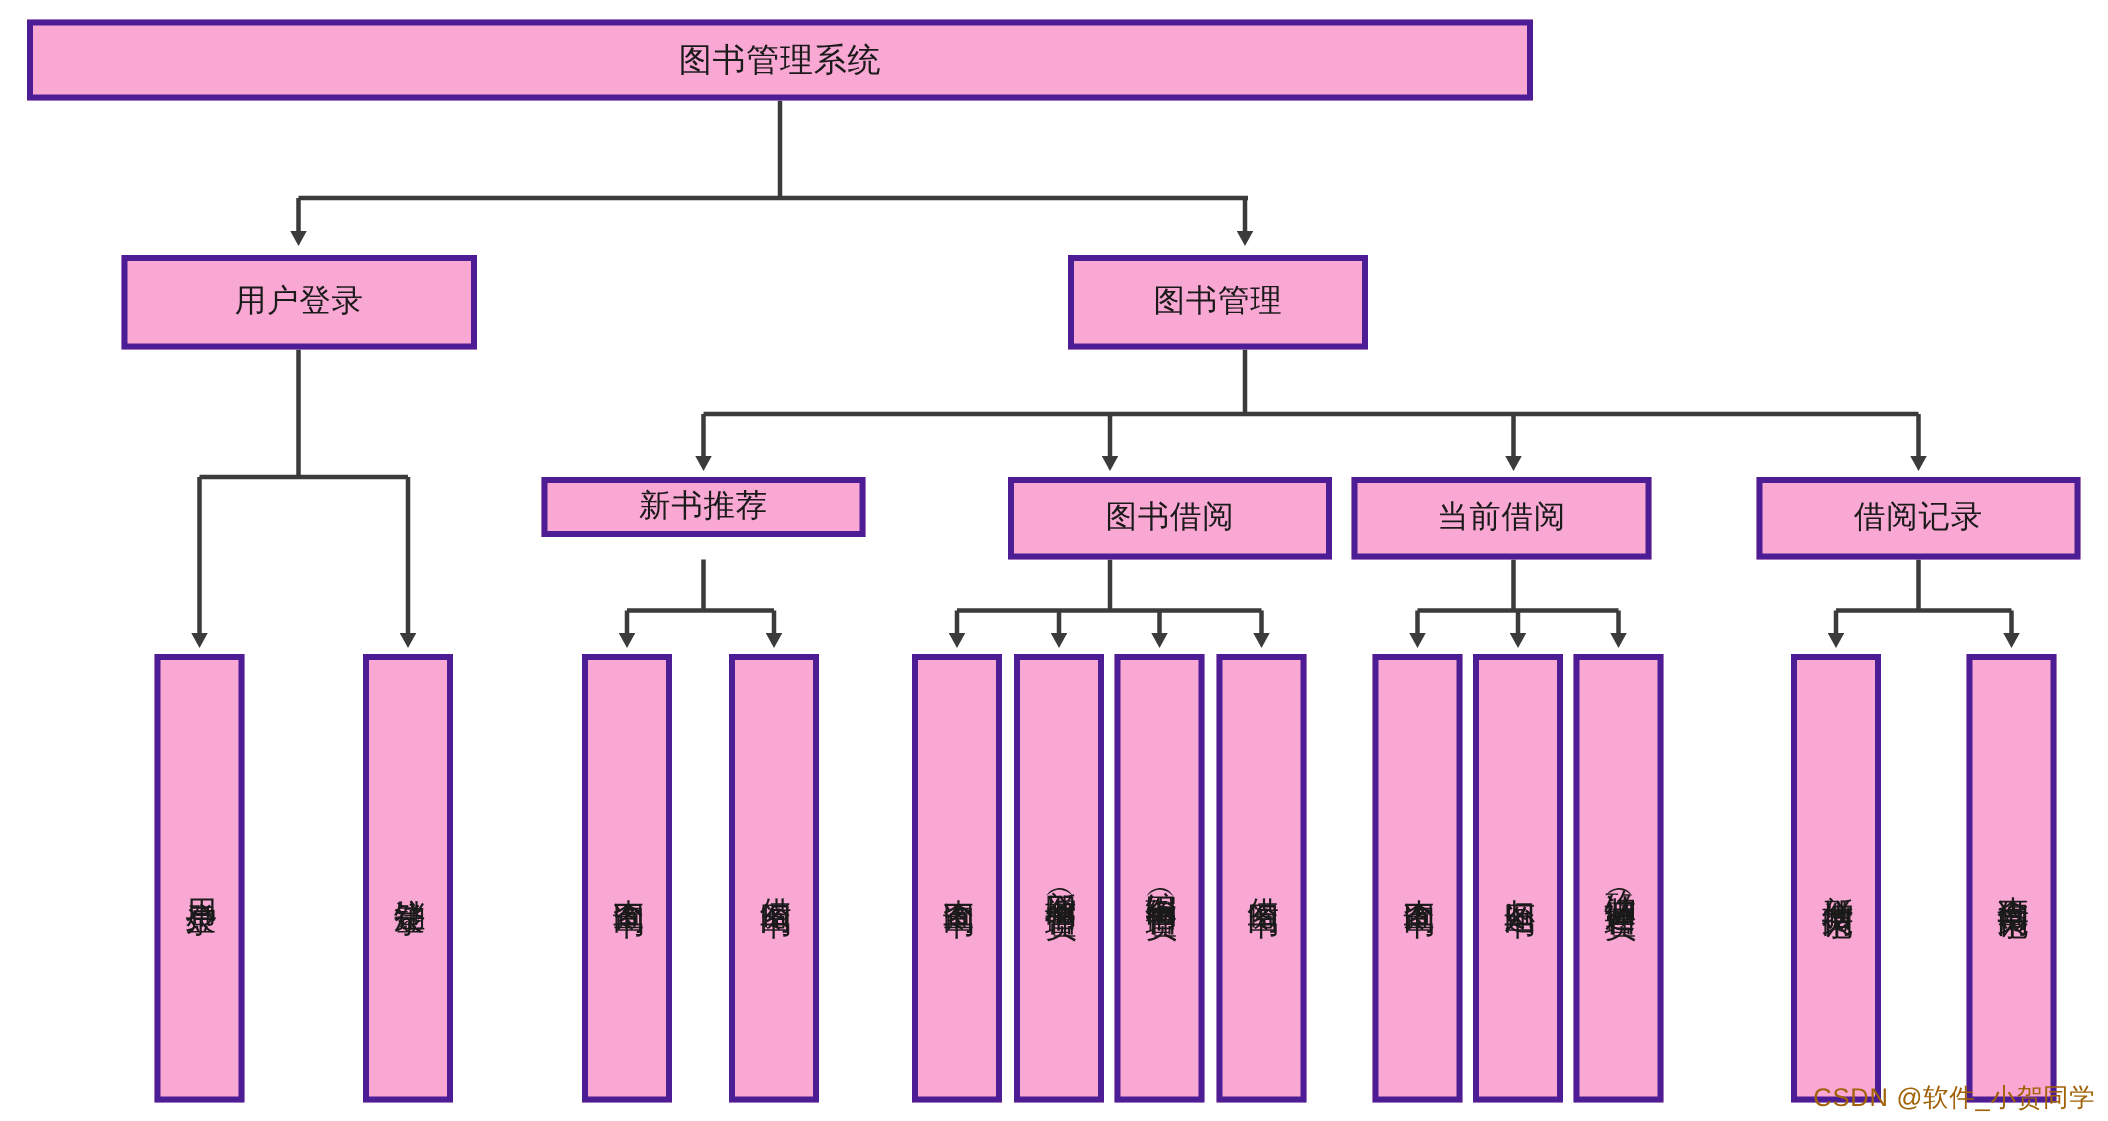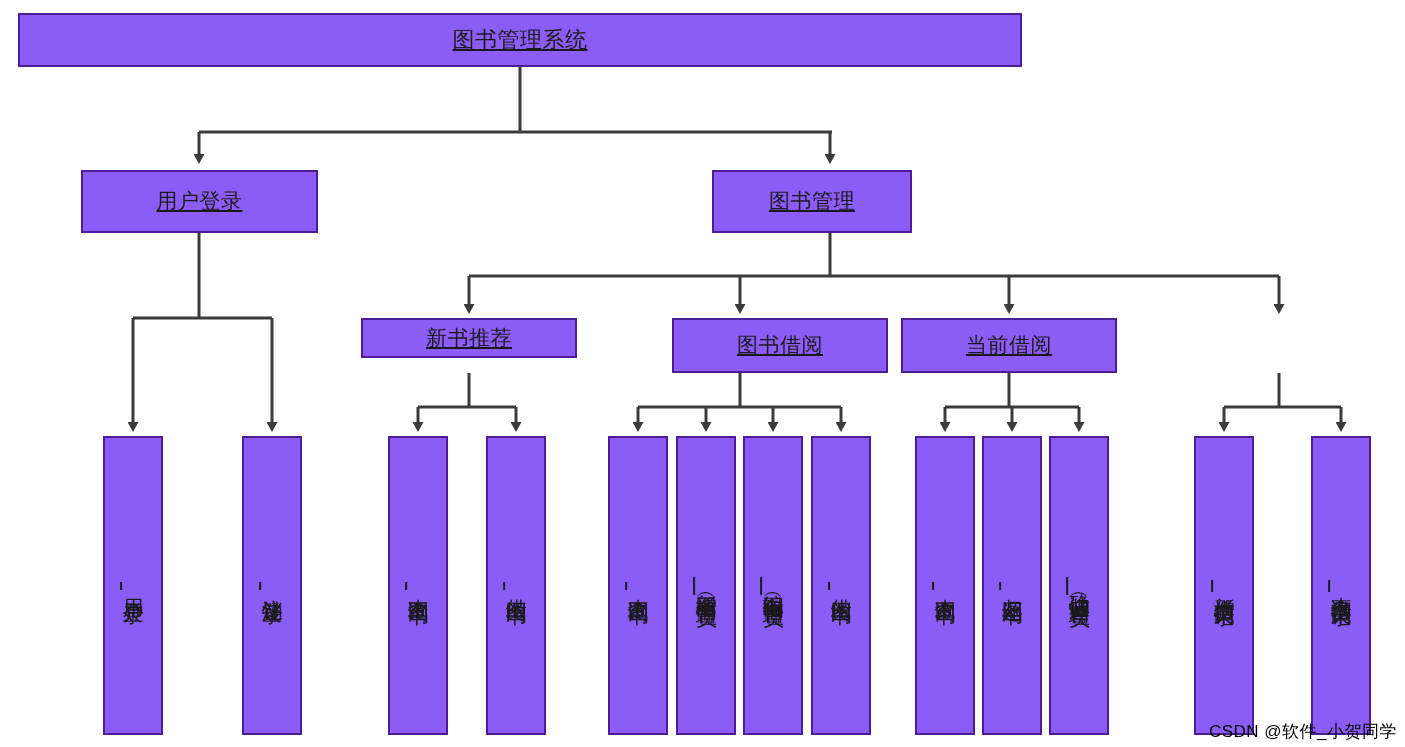--- a/index.html
+++ b/index.html
@@ -21,27 +21,26 @@
     position: absolute;
     left: 0;
     top: 0;
     width: 1405px;
     height: 747px;
     pointer-events: none;
   }
   .node {
     position: absolute;
     box-sizing: border-box;
-    background: #8b5cf6;
-    border: 2px solid #4c1d95;
+    background: #f9a8d4;
+    border: 4px solid #4c1d95;
     display: flex;
     align-items: center;
     justify-content: center;
     color: #1a1a1a;
-    text-decoration: underline;
   }
   .node .label {
     display: block;
     text-align: center;
     line-height: 1.18;
     white-space: nowrap;
   }
   .node.horiz .label {
     font-size: 21px;
     letter-spacing: 0.5px;
@@ -61,21 +60,21 @@
     line-height: 1.25;
     letter-spacing: 2px;
     white-space: nowrap;
     max-height: 285px;
   }
   .watermark {
     position: absolute;
     right: 8px;
     bottom: 4px;
     font-size: 17px;
-    color: #000000;
+    color: #a16207;
     letter-spacing: 0.5px;
     white-space: nowrap;
     user-select: none;
   }
 </style>
 </head>
 <body>
 
 <div id="canvas">
 
@@ -139,22 +138,25 @@
   <div class="node horiz" style="left:712px; top:170px; width:200px; height:63px;">
     <span class="label">图书管理</span>
   </div>
 
   <div class="node horiz" style="left:361px; top:318px; width:216px; height:40px;">
     <span class="label">新书推荐</span>
   </div>
   <div class="node horiz" style="left:632px; top:318px; width:216px; height:55px;margin-left:40px;">
     <span class="label">图书借阅</span>
   </div>
-  <div class="node horiz" style="left:901px; top:318px; width:216px; height:55px;">
+  <div class="node horiz" style="left:901px; top:318px; width:200px; height:55px;">
     <span class="label">当前借阅</span>
+  </div>
+  <div class="node horiz" style="left:1171px; top:318px; width:216px; height:55px;">
+    <span class="label">借阅记录</span>
   </div>
 
   <div class="node vert" style="left:103px; top:436px; width:60px; height:299px;">
     <span class="label">用户登录</span>
   </div>
   <div class="node vert" style="left:242px; top:436px; width:60px; height:299px;">
     <span class="label">注销登录</span>
   </div>
 
   <div class="node vert" style="left:388px; top:436px; width:60px; height:299px;">

